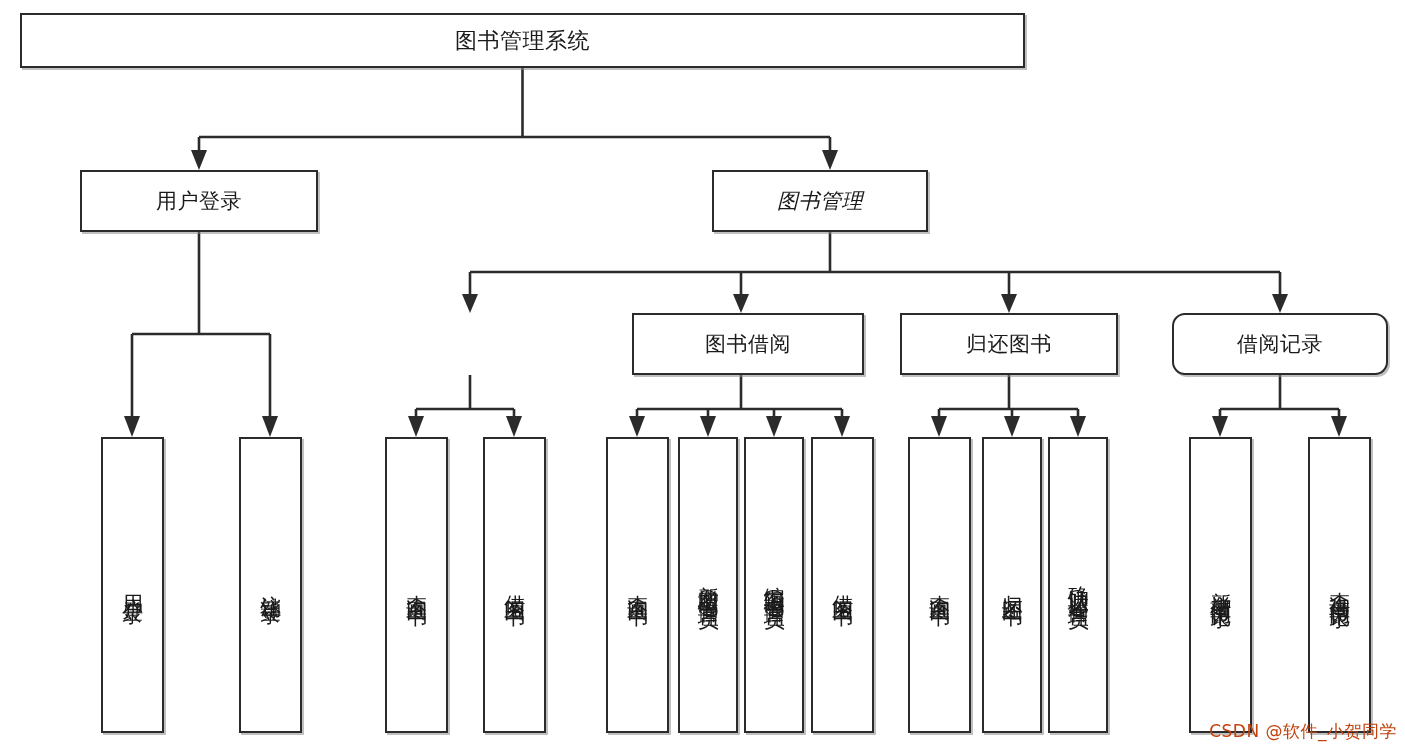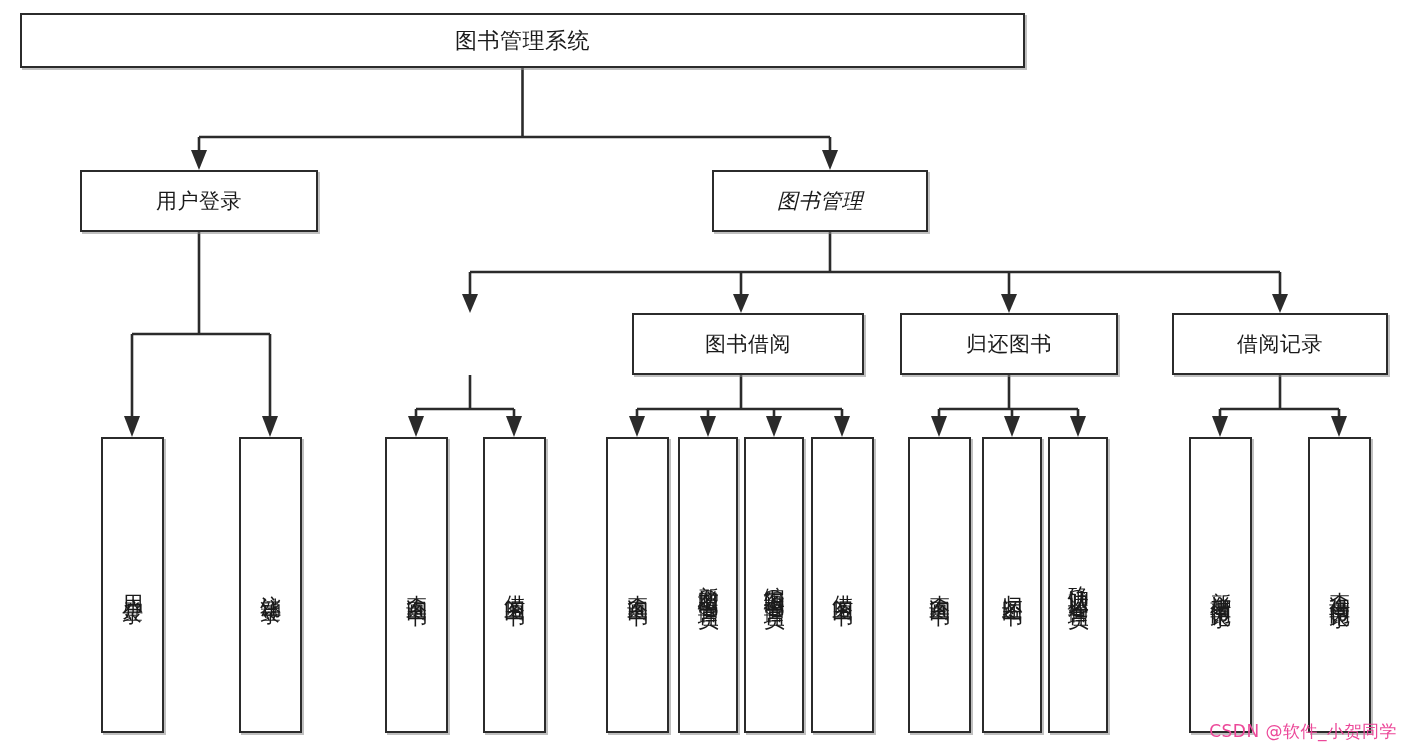--- a/index.html
+++ b/index.html
@@ -61,21 +61,21 @@
     stroke: #2b2b2b;
     stroke-width: 2.6;
     fill: none;
   }
   .arrowhead { fill: #2b2b2b; }
   #watermark {
     position: absolute;
     right: 8px;
     bottom: 4px;
     font-size: 17px;
-    color: #ec4899;
+    color: #c2410c;
     white-space: nowrap;
     letter-spacing: 0.5px;
   }
 </style>
 </head>
 <body>
 
 <div id="diagram-root">
 
   <svg class="connectors" viewBox="0 0 1405 747" xmlns="http://www.w3.org/2000/svg">
@@ -150,21 +150,21 @@
   <div class="node-box lvl1" style="left: 712px; top: 170px; width: 216px; height: 62px; font-style: italic;">
     <span class="node-label">图书管理</span>
   </div>
 
   <div class="node-box lvl2" style="left: 632px; top: 313px; width: 232px; height: 62px;">
     <span class="node-label">图书借阅</span>
   </div>
   <div class="node-box lvl2" style="left: 900px; top: 313px; width: 218px; height: 62px;">
     <span class="node-label">归还图书</span>
   </div>
-  <div class="node-box lvl2" style="left: 1172px; top: 313px; width: 216px; height: 62px;">
+  <div class="node-box lvl2" style="left: 1172px; top: 313px; width: 216px; height: 62px; border-radius: 13px;">
     <span class="node-label">借阅记录</span>
   </div>
 
   <div class="node-box vertical" style="left: 101px; top: 437px; width: 63px; height: 296px;">
     <span class="node-label">用户登录</span>
   </div>
   <div class="node-box vertical" style="left: 239px; top: 437px; width: 63px; height: 296px;">
     <span class="node-label">注销登录</span>
   </div>
   <div class="node-box vertical" style="left: 385px; top: 437px; width: 63px; height: 296px;">

